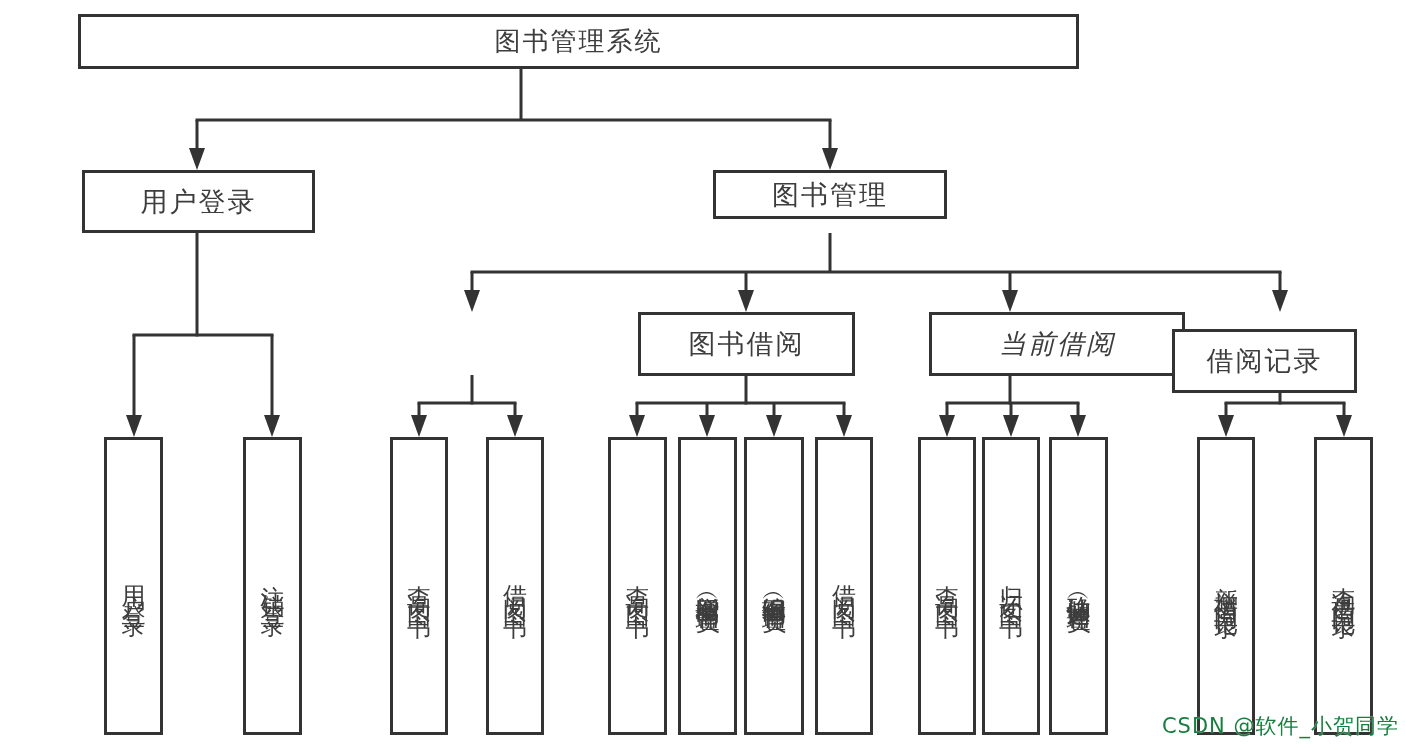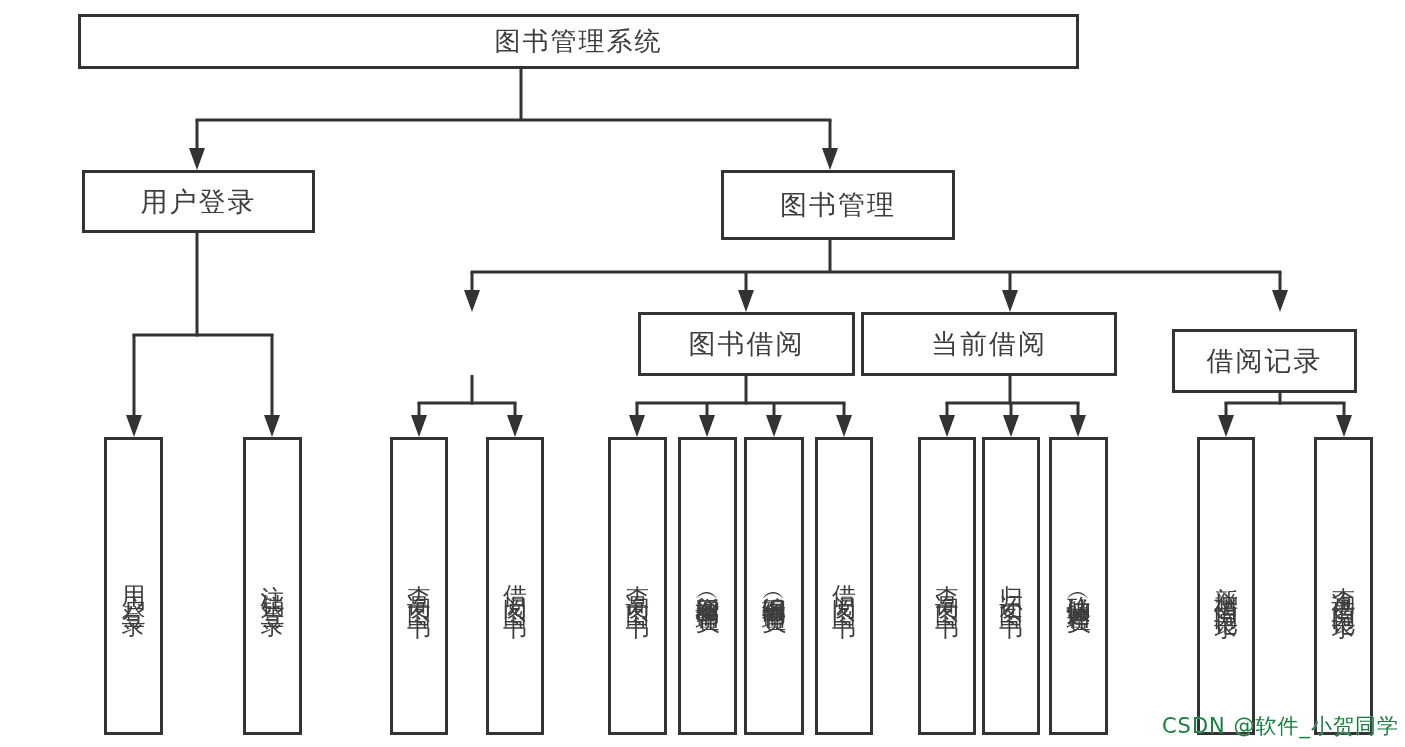--- a/index.html
+++ b/index.html
@@ -138,28 +138,28 @@
     <path class="head" d="M1336 415 L1352 415 L1344 437 Z"></path>
   </svg>
 
   <div class="node root-box" style="left:30px; top:14px; width:1001px; height:55px;margin-left:48px;">
     <span>图书管理系统</span>
   </div>
 
   <div class="node h-label" style="left:82px; top:170px; width:233px; height:63px;">
     <span>用户登录</span>
   </div>
-  <div class="node h-label" style="left:713px; top:170px; width:234px; height:70px;margin-left:8px;">
+  <div class="node h-label" style="left:713px; top:170px; width:234px; height:49px;">
     <span>图书管理</span>
   </div>
 
   <div class="node h-label" style="left:638px; top:312px; width:217px; height:64px;">
     <span>图书借阅</span>
   </div>
-  <div class="node h-label" style="left:861px; top:312px; width:256px; height:64px;">
+  <div class="node h-label" style="left:929px; top:312px; width:256px; height:64px;font-style:italic;">
     <span>当前借阅</span>
   </div>
   <div class="node h-label" style="left:1172px; top:308px; width:185px; height:64px;margin-top:21px;">
     <span>借阅记录</span>
   </div>
 
   <div class="node leaf" style="left:104px; top:437px; width:59px; height:298px;">
     <span class="sp4">用户登录</span>
   </div>
   <div class="node leaf" style="left:243px; top:437px; width:59px; height:298px;">

